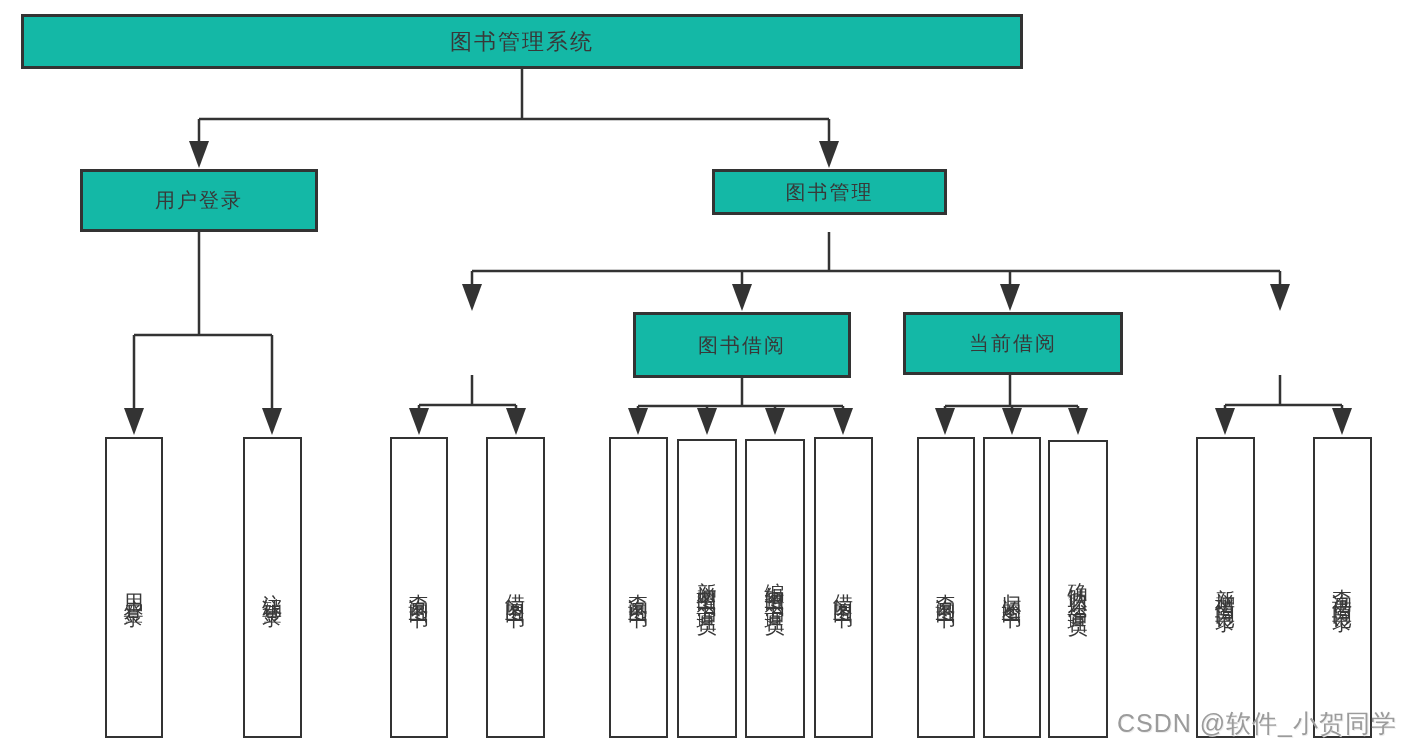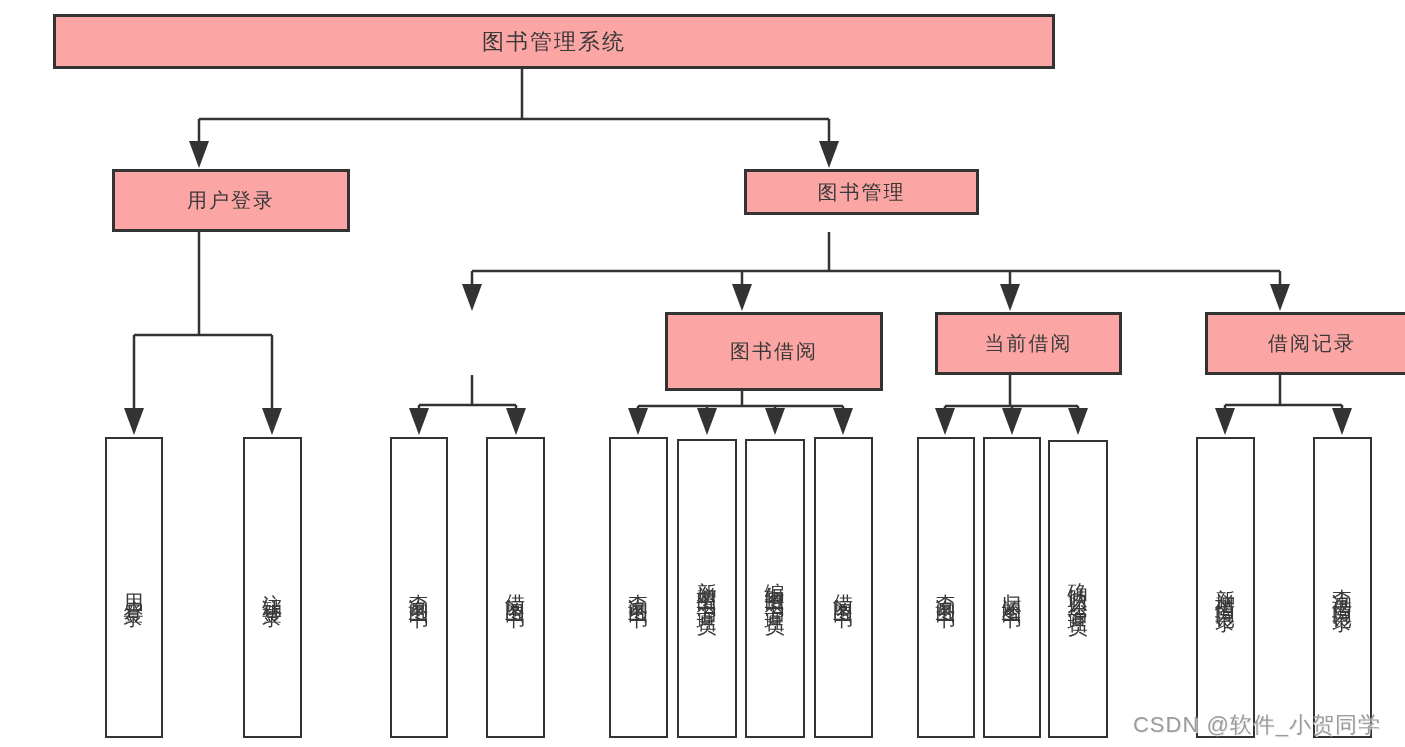--- a/index.html
+++ b/index.html
@@ -6,37 +6,37 @@
   .canvas{
     position:relative;width:1405px;height:747px;background:#fff;overflow:hidden;
     font-family:"Liberation Sans","DejaVu Sans",sans-serif;
     color:var(--color-text,#383838);
   }
   svg.connectors{position:absolute;left:0;top:0;z-index:1;}
   svg.connectors path{stroke:var(--color-line,#333333);stroke-width:2.5;fill:none;}
   svg.connectors polygon{fill:var(--color-line,#333333);stroke:none;}
   .node{
     position:absolute;box-sizing:border-box;z-index:2;
-    border:3px solid var(--color-border,#333333);background:#fca5a5;
+    border:3px solid var(--color-border,#333333);background:#14b8a6;
     display:flex;align-items:center;justify-content:center;
-    font-size:20px;letter-spacing:2px;white-space:nowrap;margin-left:32px;
+    font-size:20px;letter-spacing:2px;white-space:nowrap;
   }
   .node.root{font-size:22px;}
   .leaf{
     position:absolute;box-sizing:border-box;z-index:2;
     border:2.5px solid var(--color-border,#333333);background:#fff;
     display:flex;align-items:center;justify-content:center;
   }
   .leaf span{
     writing-mode:vertical-rl;text-orientation:mixed;
     font-size:20px;letter-spacing:5px;line-height:1.1;
   }
   .watermark{
-    position:absolute;right:24px;bottom:7px;z-index:5;
-    font-size:22px;letter-spacing:1px;color:var(--color-watermark,#9b9b9b);
+    position:absolute;right:8px;bottom:7px;z-index:5;
+    font-size:25px;letter-spacing:1px;color:var(--color-watermark,#9b9b9b);
     text-shadow:1px 1px 0 rgba(235,235,235,0.9);
     white-space:nowrap;
   }
 </style>
 </head>
 <body>
 
 <div class="canvas">
 
   <svg class="connectors" width="1405" height="747" viewBox="0 0 1405 747">
@@ -87,23 +87,22 @@
       <polygon points="1215,408 1235,408 1225,435"></polygon>
       <polygon points="1332,408 1352,408 1342,435"></polygon>
     </g>
   </svg>
 
   <div class="node root" style="left:21px;top:14px;width:1002px;height:55px;">图书管理系统</div>
 
   <div class="node" style="left:80px;top:169px;width:238px;height:63px;">用户登录</div>
   <div class="node" style="left:712px;top:169px;width:235px;height:46px;">图书管理</div>
 
-  <div class="node" style="left:633px;top:312px;width:218px;height:79px;">图书借阅</div>
-  <div class="node" style="left:903px;top:312px;width:187px;height:63px;">当前借阅</div>
-  <div class="node" style="left:1173px;top:312px;width:214px;height:63px;">借阅记录</div>
+  <div class="node" style="left:633px;top:312px;width:218px;height:66px;">图书借阅</div>
+  <div class="node" style="left:903px;top:312px;width:220px;height:63px;">当前借阅</div>
 
   <div class="leaf" style="left:105px;top:437px;width:58px;height:301px;">
     <span>用户登录</span>
   </div>
   <div class="leaf" style="left:243px;top:437px;width:59px;height:301px;">
     <span>注销登录</span>
   </div>
 
   <div class="leaf" style="left:390px;top:437px;width:58px;height:301px;">
     <span>查询图书</span>

